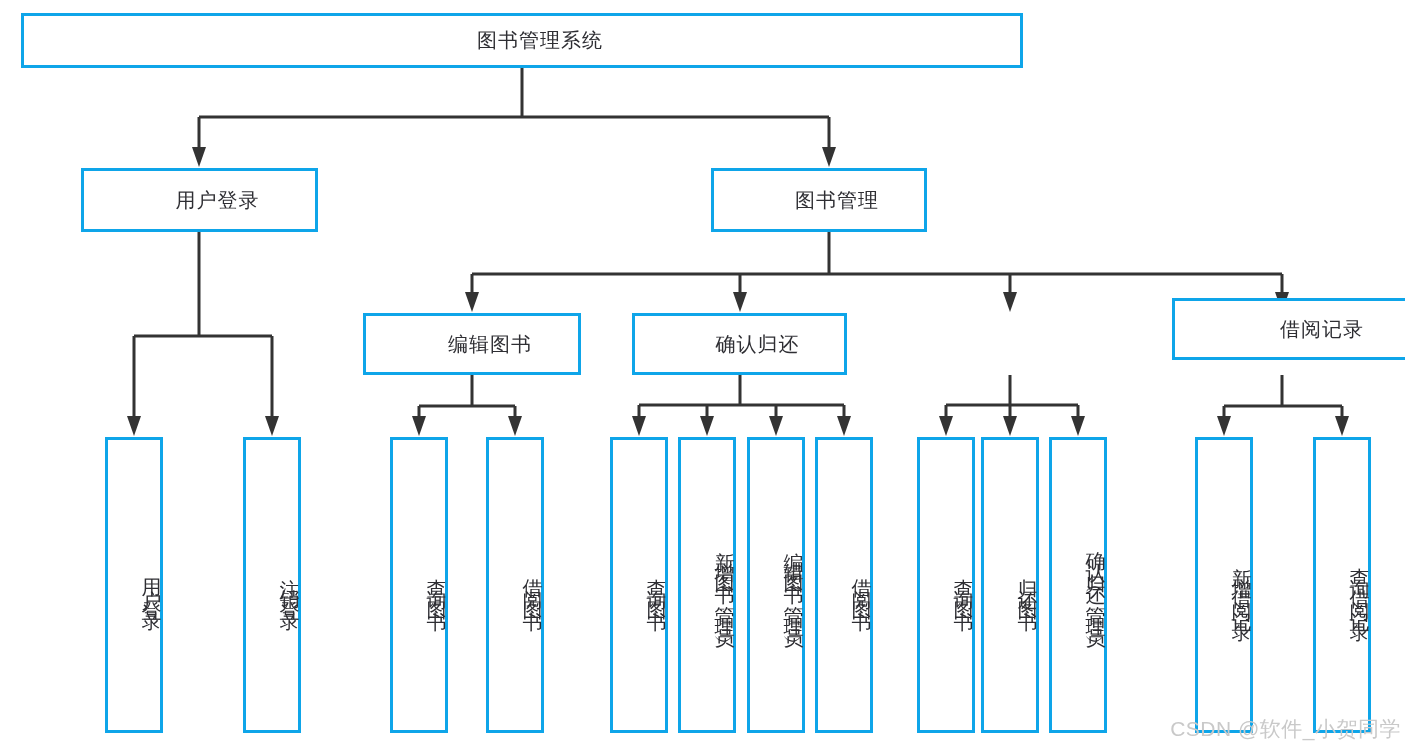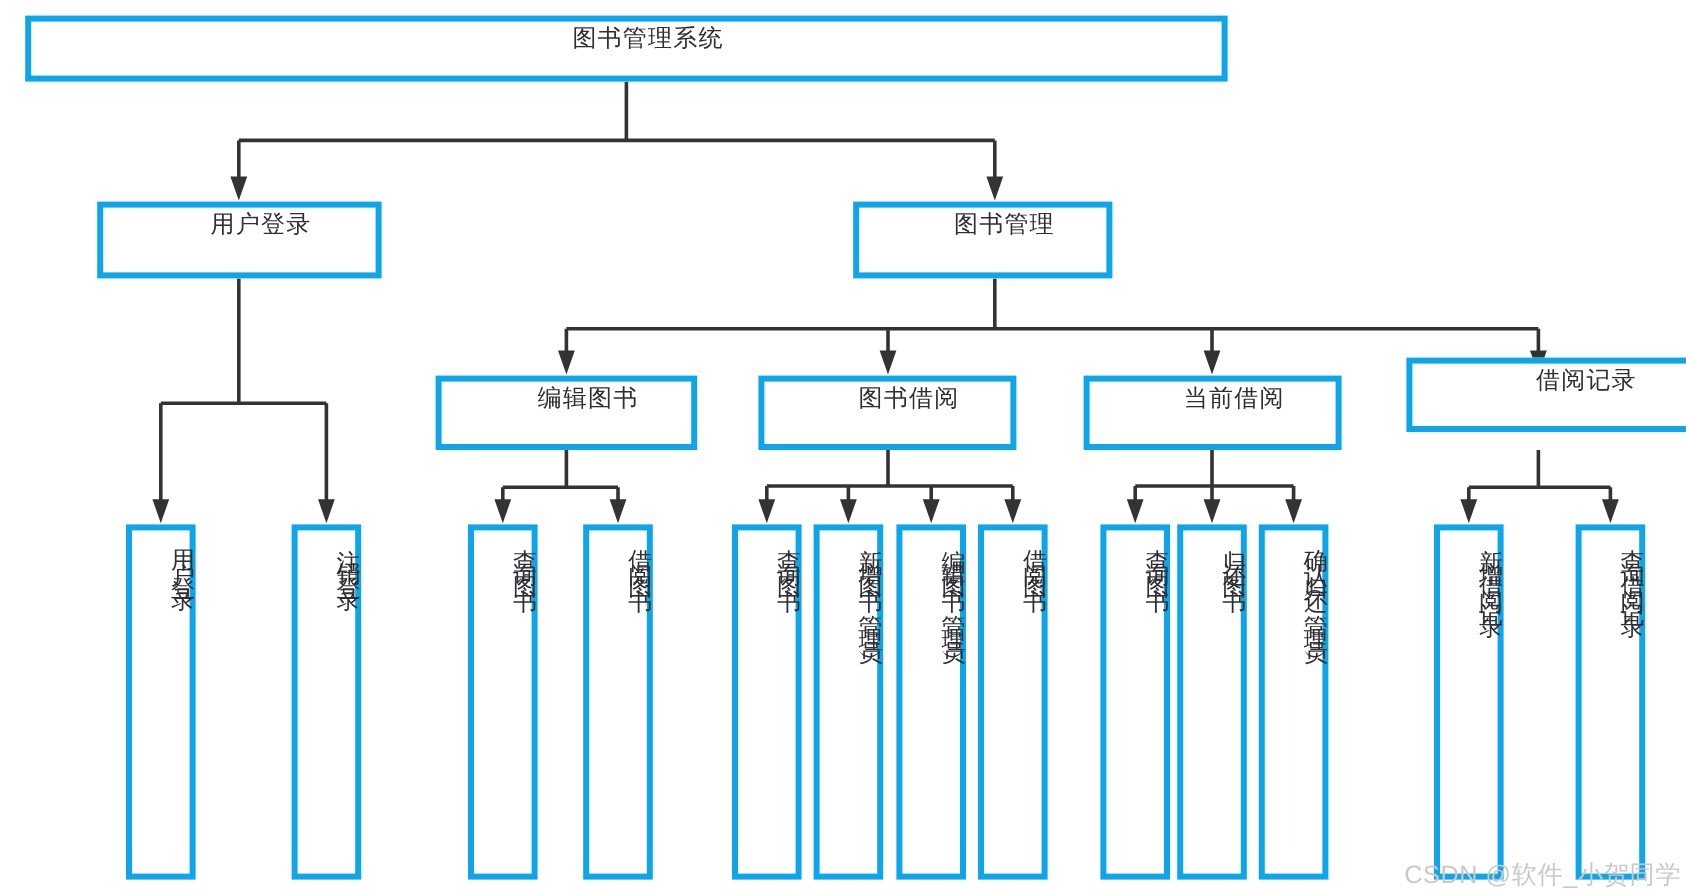--- a/index.html
+++ b/index.html
@@ -3,22 +3,22 @@
 <meta charset="utf-8">
 <style>
   html,body { margin:0; padding:0; background:#ffffff; }
   .canvas {
     position:relative; width:1405px; height:747px; background:#ffffff;
     font-family:"Liberation Sans","DejaVu Sans",sans-serif; overflow:hidden;
   }
   .wires { position:absolute; left:0; top:0; z-index:1; }
   .box {
     position:absolute; box-sizing:border-box; z-index:2;
-    border:5px solid #0ea5e9; background:#ffffff;
-    display:flex; justify-content:center;
+    border:3px solid #0ea5e9; background:#ffffff;
+    display:flex; align-items:center; justify-content:center;
     color:#2e2e33; font-size:20px; letter-spacing:1px; white-space:nowrap;padding-left:36px;
   }
   .vbox span {
     writing-mode:vertical-rl; text-orientation:mixed;
     letter-spacing:11px; line-height:1; display:block;
   }
   .watermark {
     position:absolute; right:4px; bottom:4px; z-index:3;
     font-size:21px; color:#c9c9c9; letter-spacing:0.5px;margin-top:46px;
   }
@@ -76,24 +76,21 @@
     <span>用户登录</span>
   </div>
   <div class="box" style="left:711px;top:168px;width:216px;height:64px">
     <span>图书管理</span>
   </div>
 
   <div class="box" style="left:363px;top:313px;width:218px;height:62px">
     <span>编辑图书</span>
   </div>
   <div class="box" style="left:632px;top:313px;width:215px;height:62px">
-    <span>图书借阅</span>
-  </div>
-  <div class="box" style="left:903px;top:313px;width:215px;height:62px">
-    <span>当前借阅</span>
+    <span>确认归还</span>
   </div>
   <div class="box" style="left:1172px;top:298px;width:264px;height:62px">
     <span>借阅记录</span>
   </div>
 
   <div class="box vbox" style="left:105px;top:437px;width:58px;height:296px">
     <span>用户登录</span>
   </div>
   <div class="box vbox" style="left:243px;top:437px;width:58px;height:296px">
     <span>注销登录</span>

